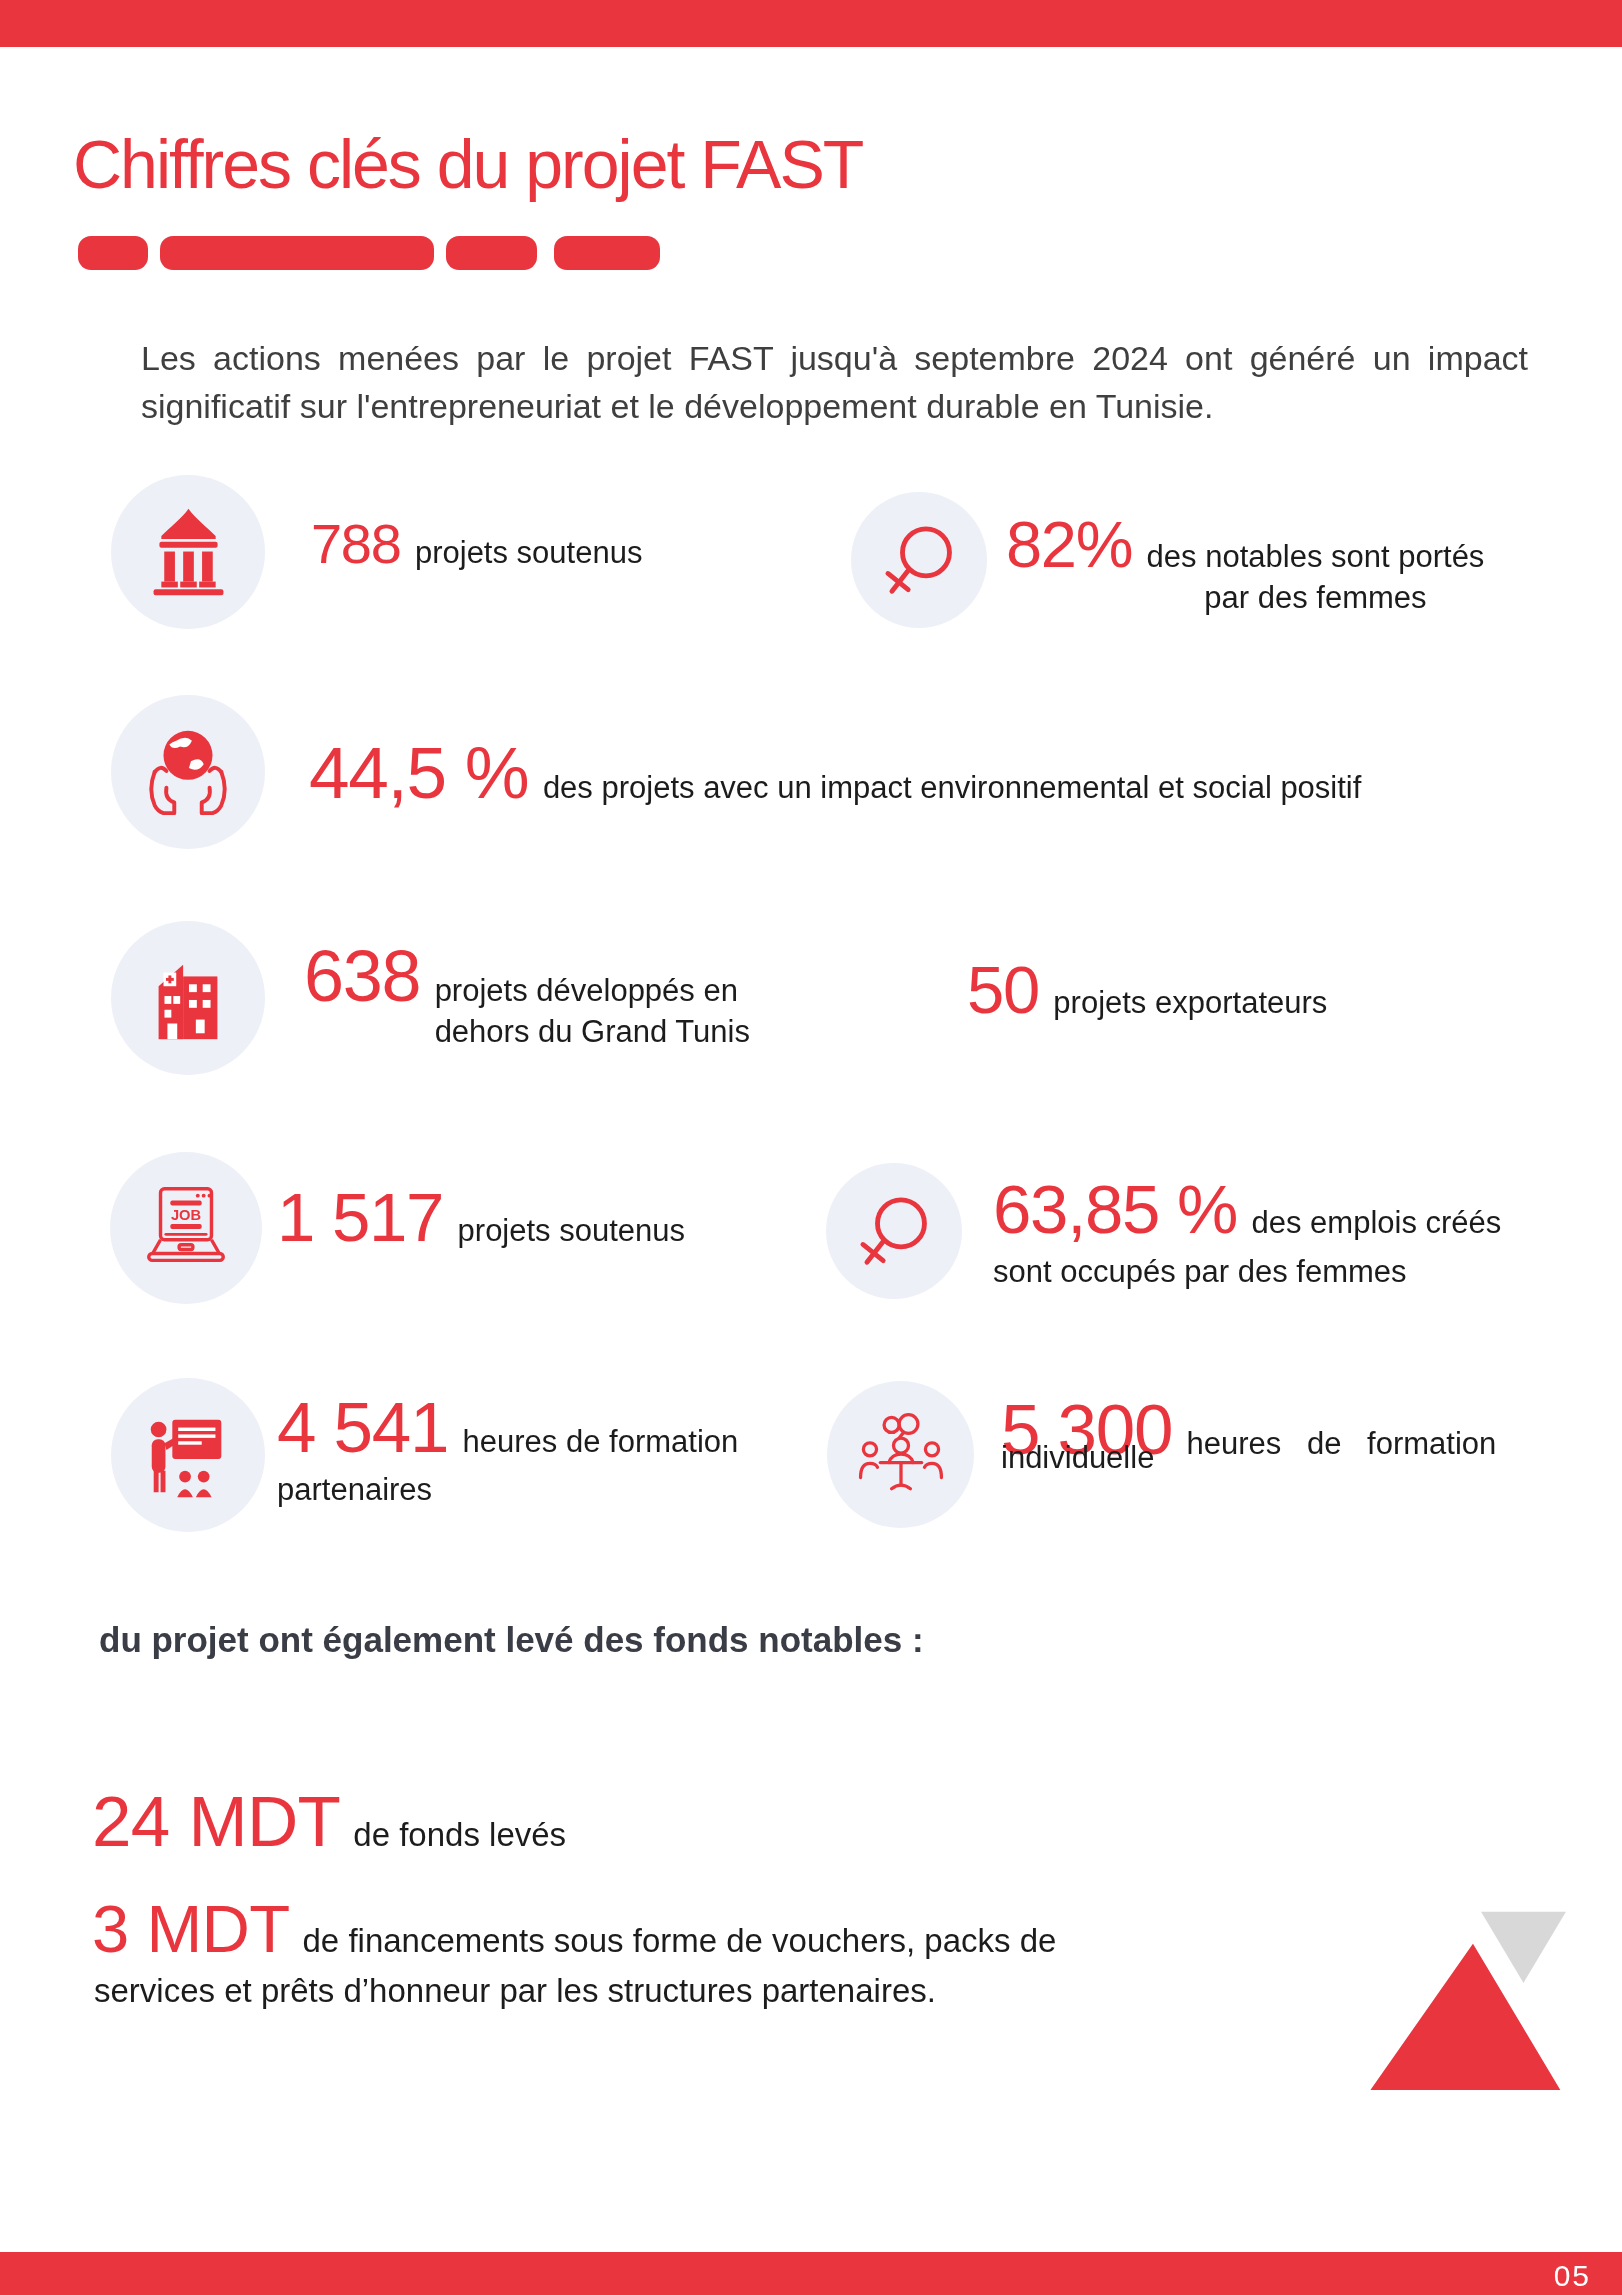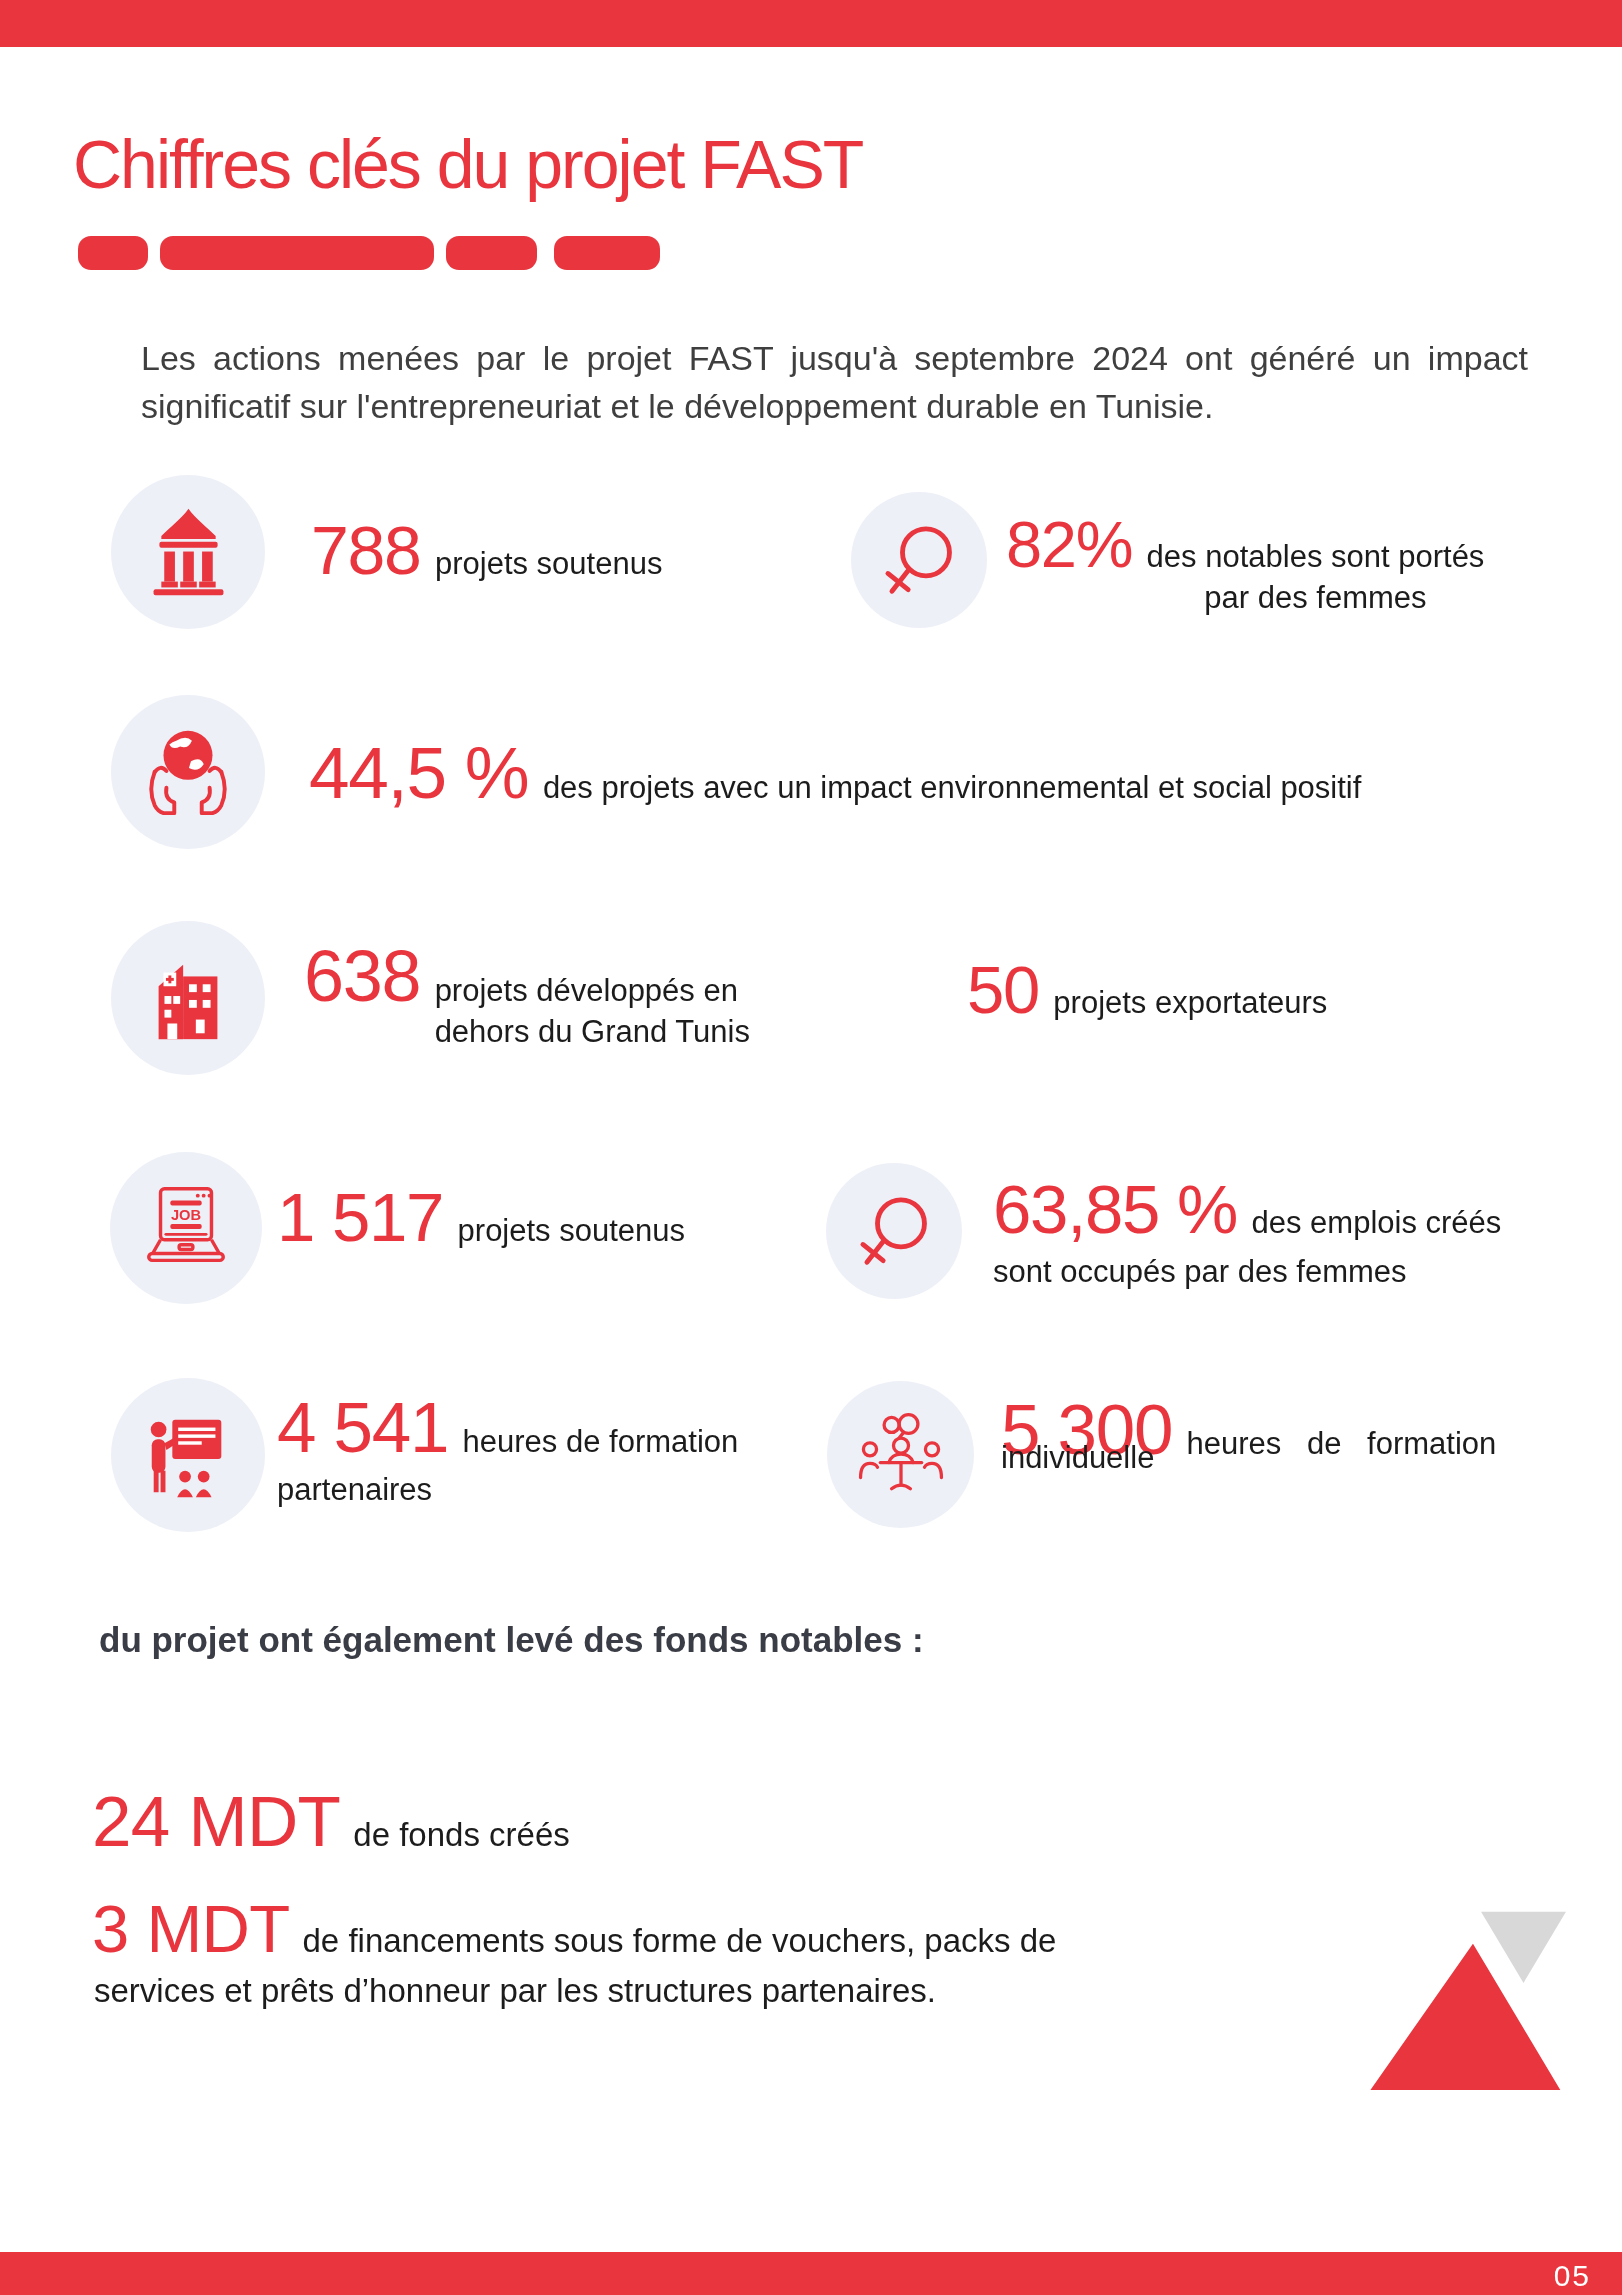--- a/index.html
+++ b/index.html
@@ -57,21 +57,21 @@
         <rect x="44.5" y="49" width="11" height="31"></rect>
         <rect x="64" y="49" width="11" height="31"></rect>
         <rect x="22" y="80" width="17" height="6"></rect>
         <rect x="41.5" y="80" width="17" height="6"></rect>
         <rect x="61" y="80" width="17" height="6"></rect>
         <rect x="14" y="88" width="72" height="6" rx="2"></rect>
       </g>
     </svg>
   </div>
   <div class="stat-row" style="left:311px;top:516px;">
-    <span class="num" style="font-size:68px;text-align:right;">788</span>
+    <span class="num" style="font-size:56px;text-align:right;">788</span>
     <span class="lbl">projets soutenus</span>
   </div>
 
   <div class="circle" style="left:851px;top:492px;width:136px;height:136px;">
     <svg width="81" height="81" viewBox="0 0 100 100">
       <g fill="none" stroke="#e8353e" stroke-width="6" stroke-linecap="round">
         <circle cx="58" cy="40" r="29"></circle>
         <line x1="37" y1="61" x2="16" y2="88"></line>
         <line x1="11" y1="66" x2="36" y2="86"></line>
       </g>
@@ -229,21 +229,21 @@
     <span class="lbl spread">heures de formation</span>
   </div>
   <div class="lbl-abs" style="left:1001px;top:1442px;">individuelle</div>
 
   <div class="abs heading">
     <div>du projet ont également levé des fonds notables :</div>
   </div>
 
   <div class="stat-row" style="left:92px;top:1786px;">
     <span class="amount" style="font-size:71px;">24 MDT</span>
-    <span class="desc">de fonds créés</span>
+    <span class="desc">de fonds levés</span>
   </div>
 
   <div class="stat-row" style="left:92px;top:1895px;">
     <span class="amount" style="font-size:67px;">3 MDT</span>
     <span class="desc">de financements sous forme de vouchers, packs de</span>
   </div>
   <div class="desc-abs" style="left:94px;top:1974px;">services et prêts d’honneur par les structures partenaires.</div>
 
   <svg class="abs" style="left:1335px;top:1898px;" width="249" height="209" viewBox="0 0 380 320">
     <polygon points="223,21 353,21 288,130" fill="#d8d8d8"></polygon>

